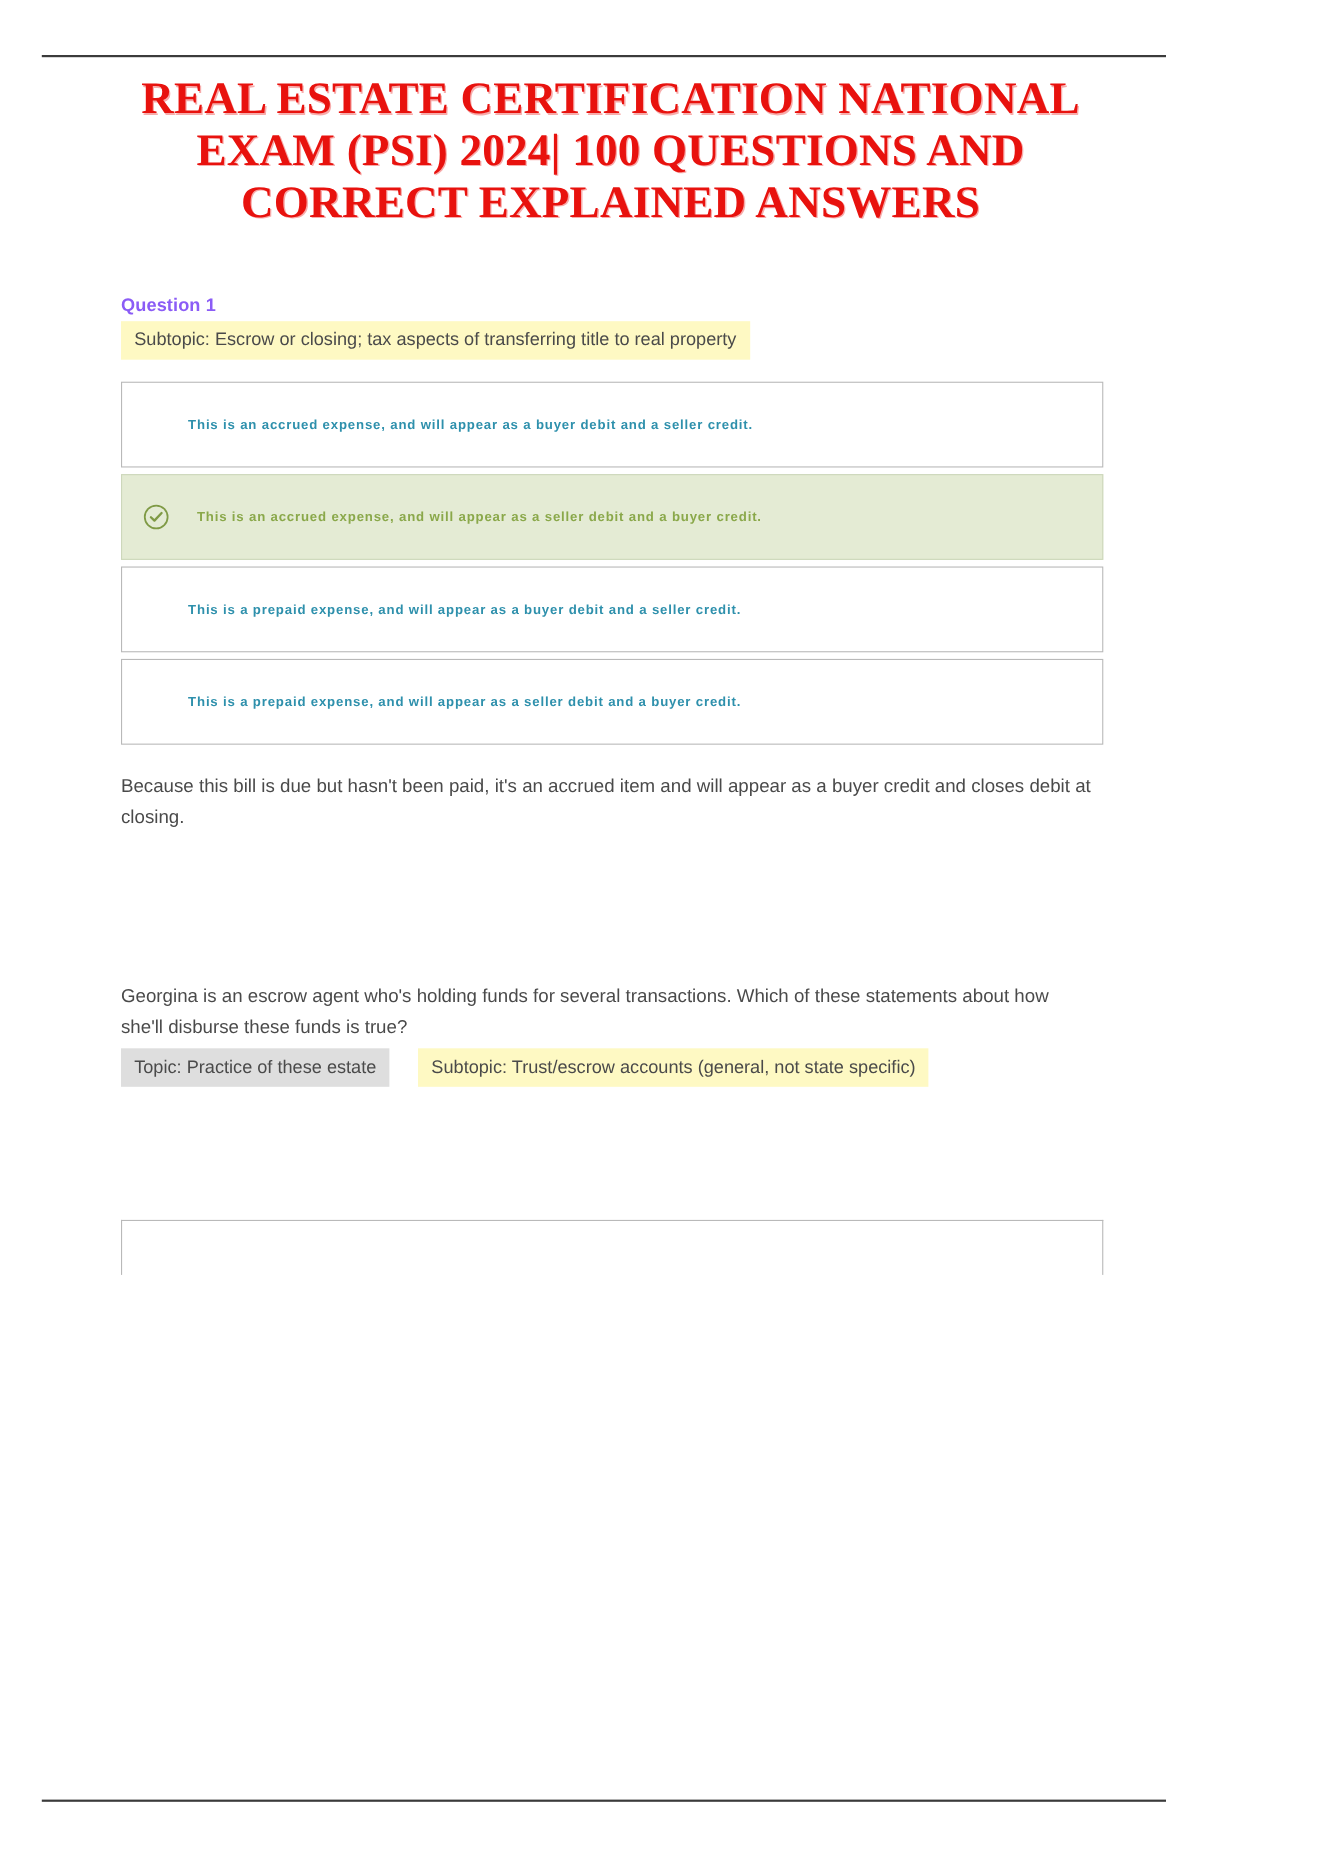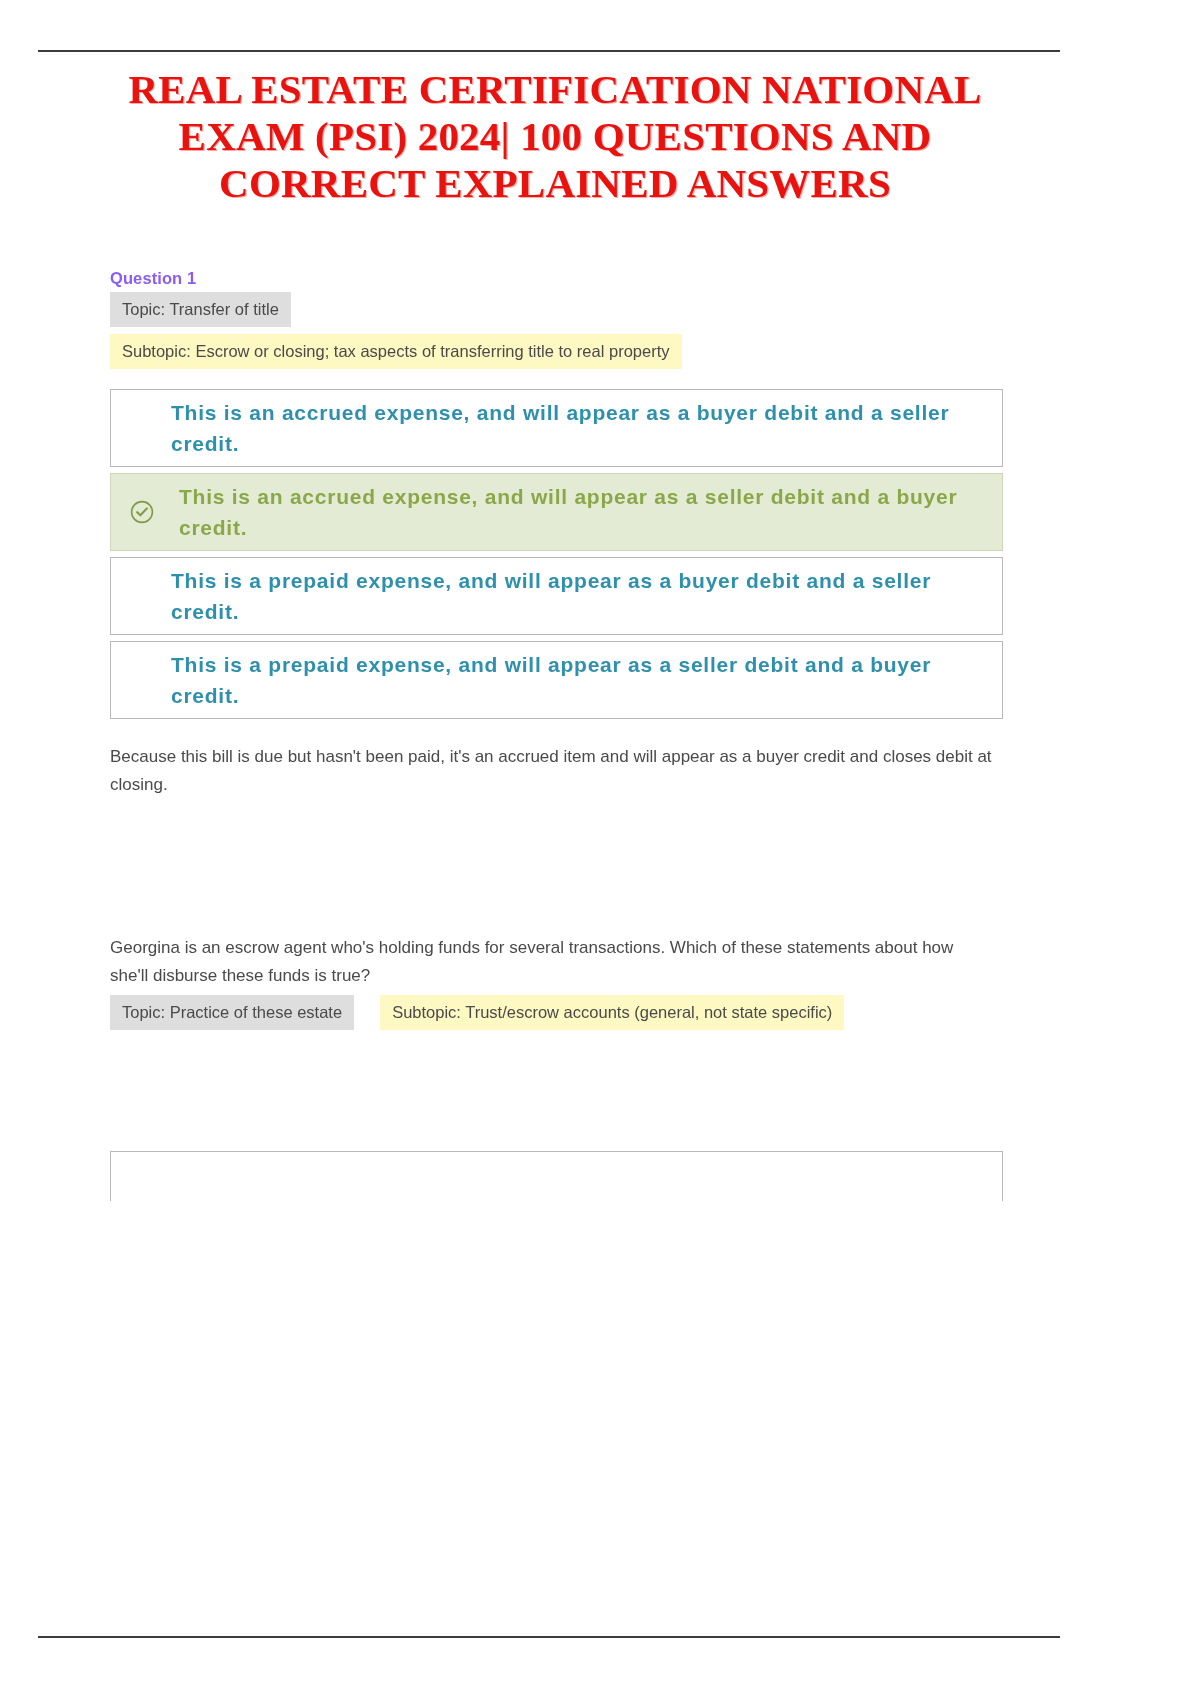--- a/index.html
+++ b/index.html
@@ -126,21 +126,21 @@
     border-color: #cdd7bb;
   }
   .option .check-slot {
     width: 42px;
     flex: 0 0 42px;
     display: flex;
     align-items: center;
     justify-content: flex-start;
   }
   .option .opt-text {
-    font-size: 21px;
+    font-size: 12px;
     font-weight: bold;
     color: #2e90ac;
     letter-spacing: 0.75px;
     line-height: 31px;
     flex: 1 1 auto;
     padding-left: 42px;
   }
   .option.correct .opt-text {
     color: #8aa84a;
     padding-left: 8px;
@@ -191,23 +191,20 @@
 
     <h1 class="doc-title">REAL ESTATE CERTIFICATION NATIONAL EXAM (PSI) 2024| 100 QUESTIONS AND CORRECT EXPLAINED ANSWERS</h1>
 
     <div class="q-spacer-1"></div>
 
     <div class="question-block">
 
       <div class="q-heading">Question 1</div>
 
 
-      <div class="tag-row">
-        <span class="tag">Topic: Transfer of title</span>
-      </div>
       <div class="tag-row">
         <span class="tag sub">Subtopic: Escrow or closing; tax aspects of transferring title to real property</span>
       </div>
 
       <div class="options">
 
         <div class="option">
           <span class="opt-text">This is an accrued expense, and will appear as a buyer debit and a seller credit.</span>
         </div>
 

